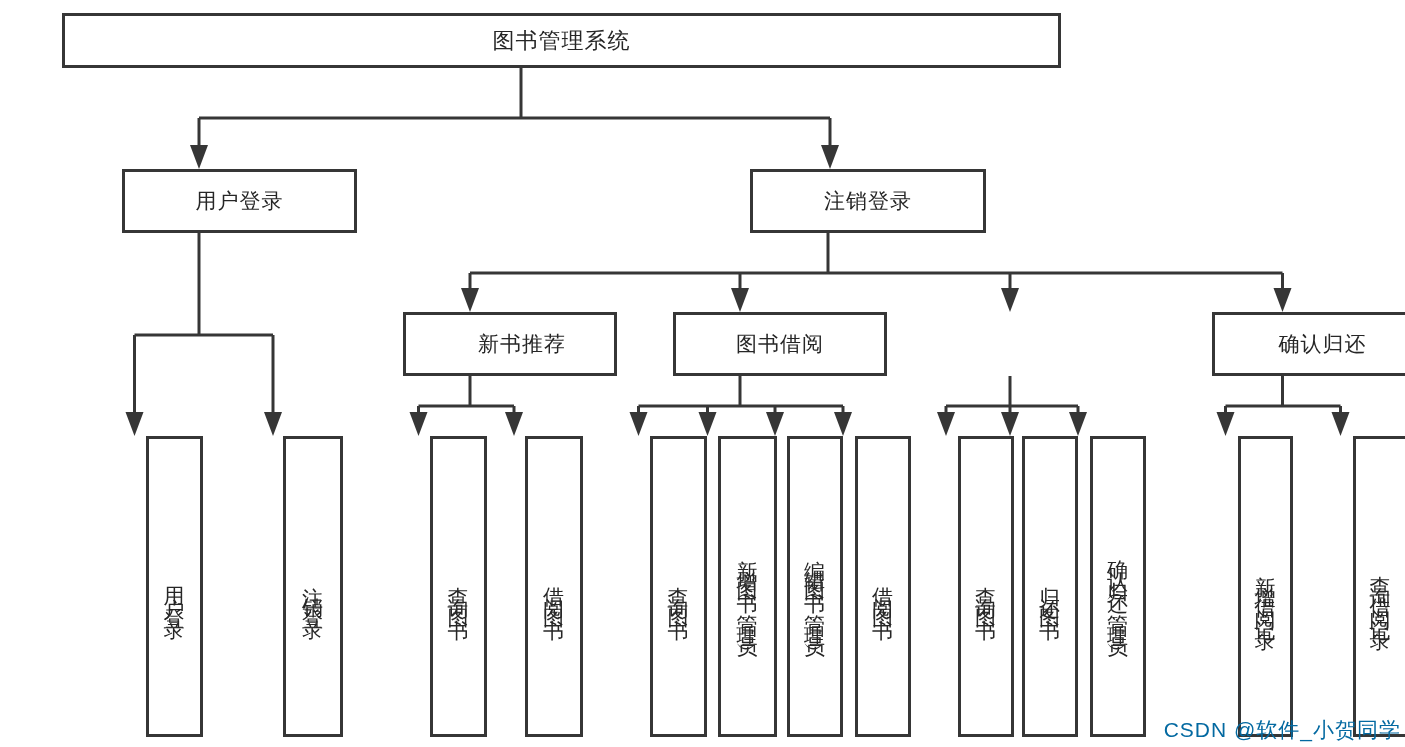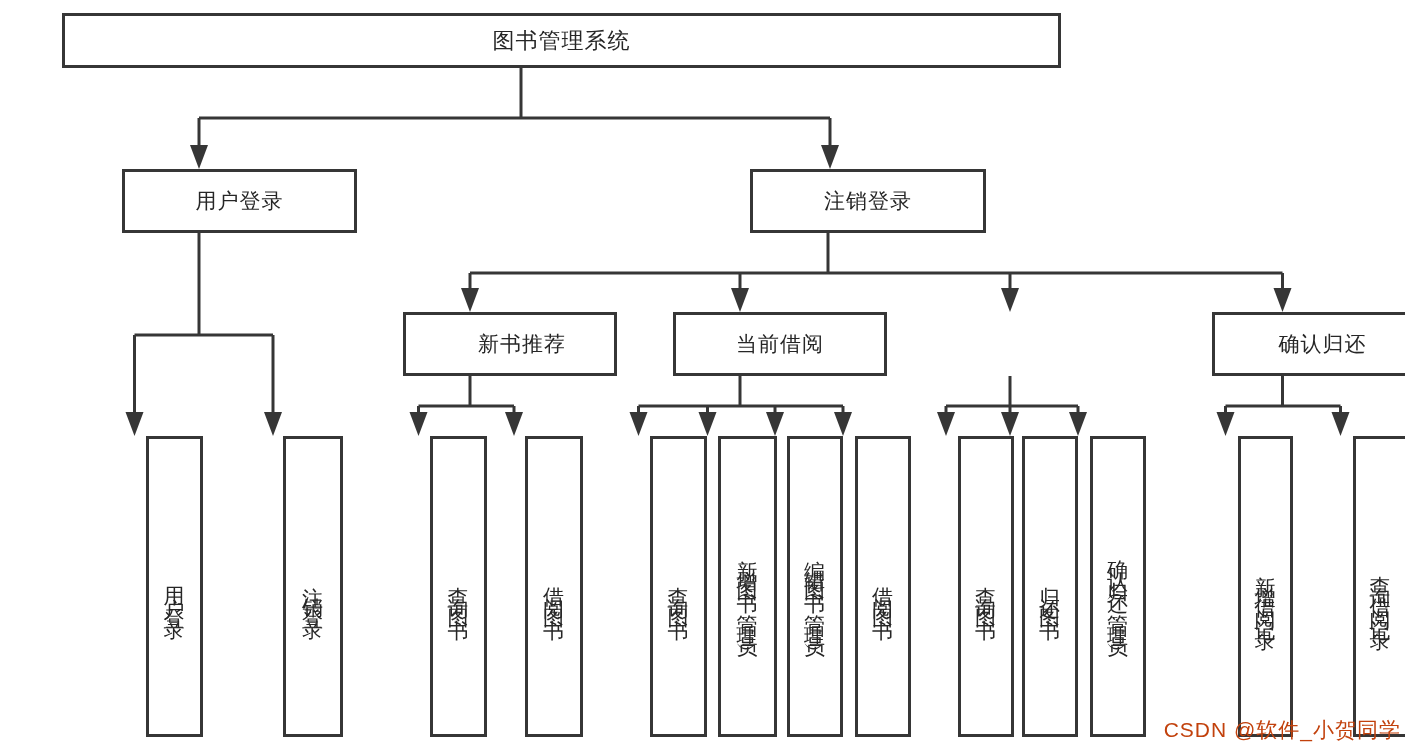--- a/index.html
+++ b/index.html
@@ -39,21 +39,21 @@
     margin-bottom: -11px;
     line-height: 1;
     white-space: nowrap;
   }
   #watermark {
     position: absolute;
     right: 4px;
     top: 716px;
     z-index: 3;
     font-size: 21px;
-    color: #c2410c;
+    color: #0369a1;
     letter-spacing: 1px;
     white-space: nowrap;
   }
 </style>
 </head>
 <body>
 
 <div id="stage">
 
   <svg id="connectors" viewBox="0 0 1405 747" xmlns="http://www.w3.org/2000/svg">
@@ -122,21 +122,21 @@
       <polygon points="1331.5,412 1349.5,412 1340.5,436"></polygon>
     </g>
   </svg>
 
   <div class="box h-box root-box" style="left:22px; top:13px; width:999px; height:55px;">图书管理系统</div>
 
   <div class="box h-box" style="left:82px; top:169px; width:235px; height:64px;">用户登录</div>
   <div class="box h-box" style="left:710px; top:169px; width:236px; height:64px;">注销登录</div>
 
   <div class="box h-box" style="left:363px; top:312px; width:214px; height:64px;padding-left:24px;">新书推荐</div>
-  <div class="box h-box" style="left:633px; top:312px; width:214px; height:64px;">当前借阅</div>
+  <div class="box h-box" style="left:633px; top:312px; width:214px; height:64px;">图书借阅</div>
   <div class="box h-box" style="left:1172px; top:312px; width:221px; height:64px;">确认归还</div>
 
   <div class="box v-box" style="left:106px; top:436px; width:57px; height:301px;">
       <span>用户登录</span>
     </div>
   <div class="box v-box" style="left:243px; top:436px; width:60px; height:301px;">
       <span>注销登录</span>
     </div>
 
   <div class="box v-box" style="left:390px; top:436px; width:57px; height:301px;">

